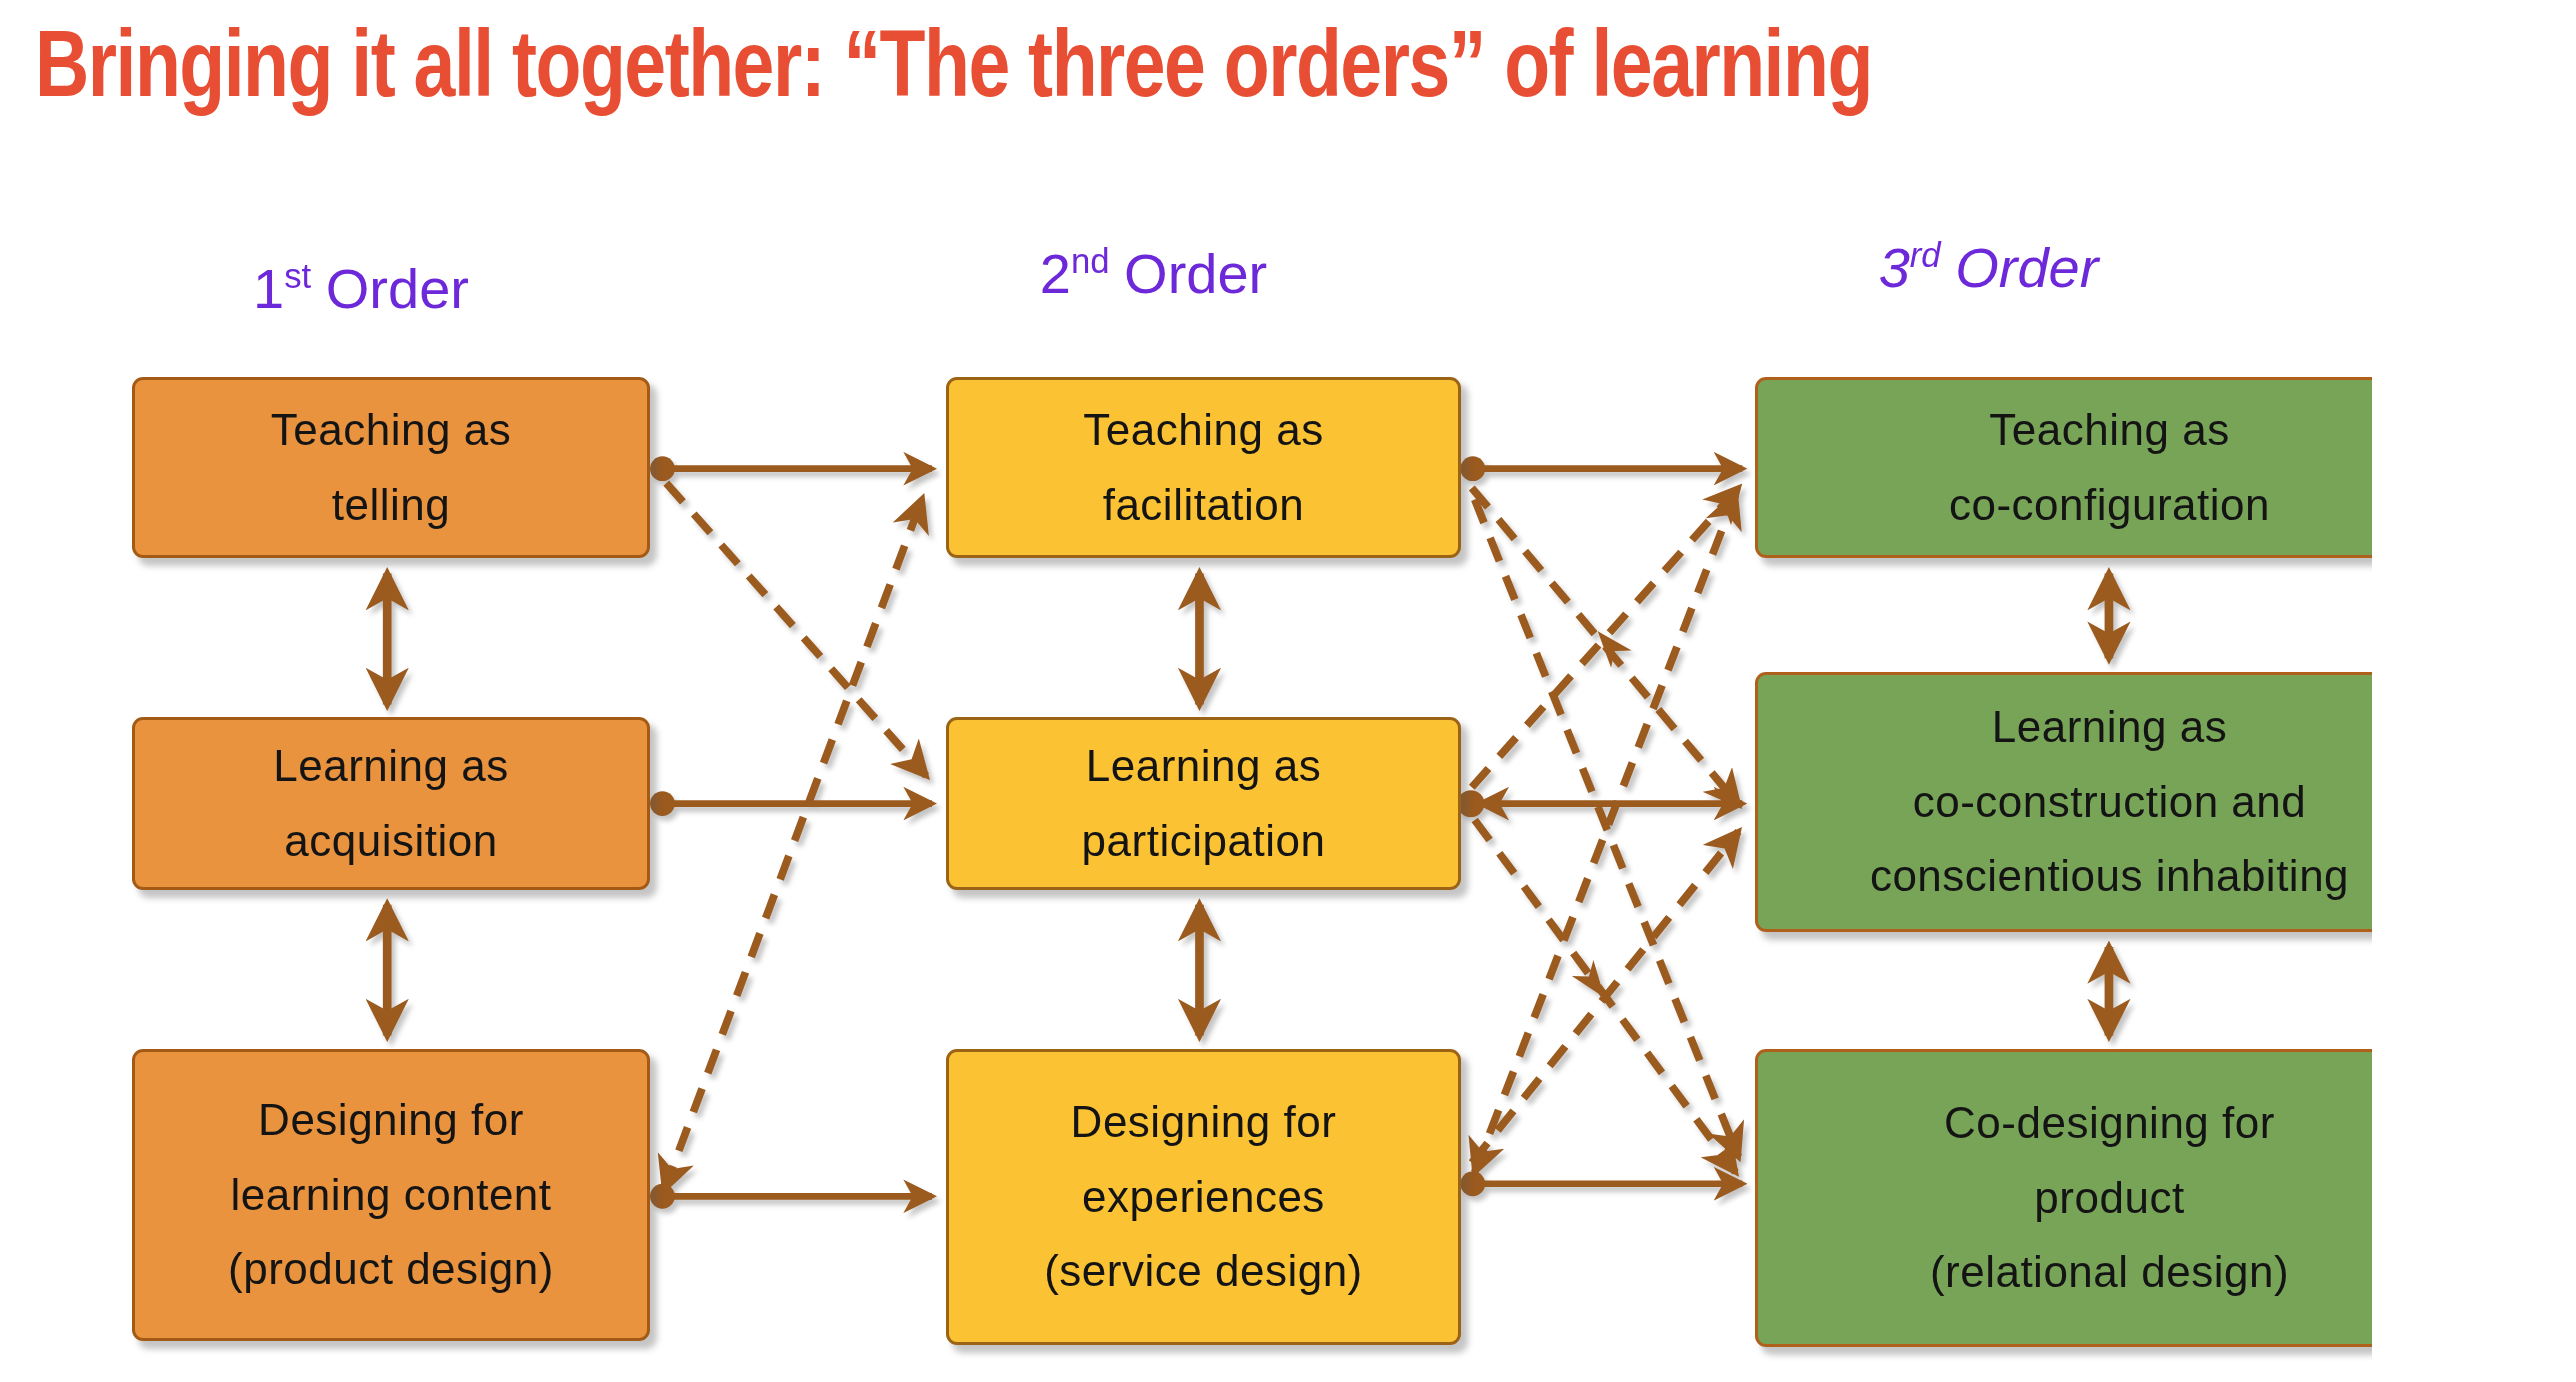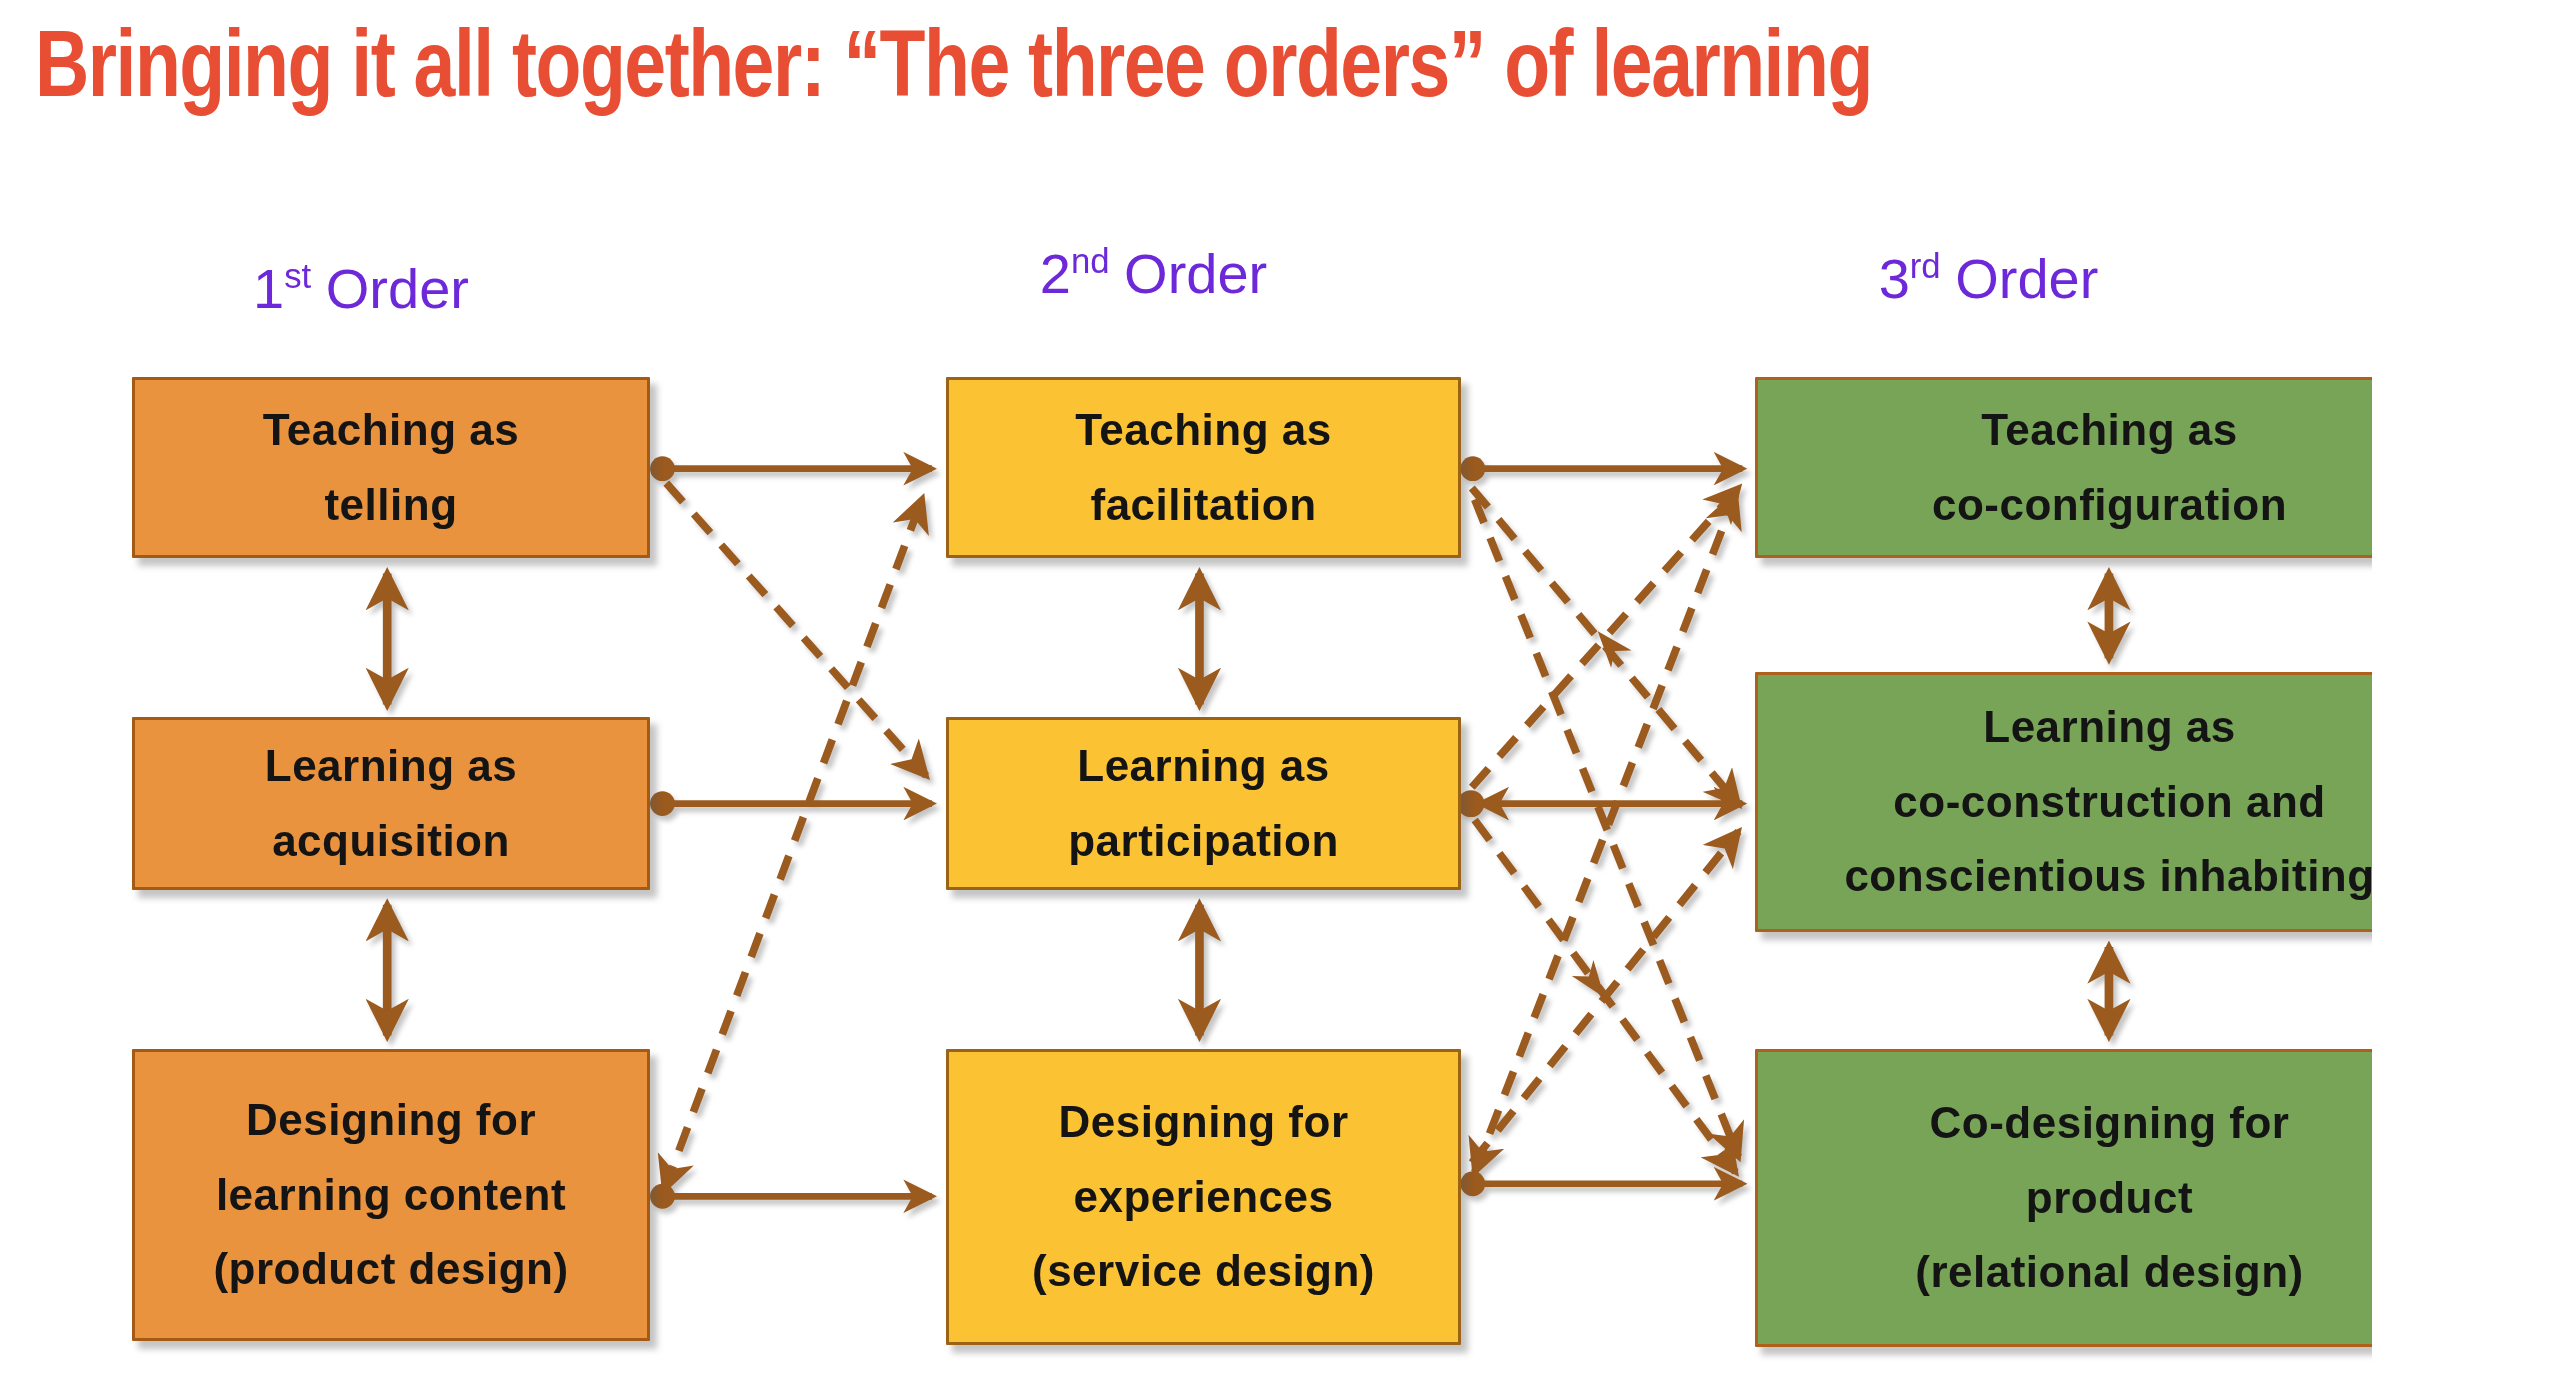--- a/index.html
+++ b/index.html
@@ -22,24 +22,24 @@
     font-size:56px;color:#6d28d9;text-align:center;
     white-space:nowrap;line-height:1.1;
   }
   .col-header sup{font-size:62%;vertical-align:super;line-height:0;}
   .col-header .word{margin-left:0.26em;}
   .node{
     position:absolute;
     display:flex;align-items:center;justify-content:center;
     text-align:center;
     border:3.9px solid #000;
-    border-radius:1px;
+    border-radius:11px;
     box-shadow:6.7px 7.7px 6.7px rgba(90,90,90,0.35);
     box-sizing:border-box;
-    font-size:44px;line-height:1.7;letter-spacing:0.5px;color:#141414;font-weight:bold;
+    font-size:44px;line-height:1.7;letter-spacing:0.5px;color:#141414;
   }
   .node .lbl{white-space:pre-line;width:100%;}
   .orange{background:var(--orange-fill,#e9933e);border-color:var(--orange-border,#a35a14);}
   .yellow{background:var(--yellow-fill,#fbc334);border-color:var(--yellow-border,#9a6315);}
   .green {background:var(--green-fill,#78a457); border-color:var(--green-border,#af611b);}
   svg.connectors{
     position:absolute;left:0;top:0;width:2576px;height:1382px;
     filter:drop-shadow(4.8px 5.8px 2.9px rgba(110,110,110,0.4));
     pointer-events:none;
   }
@@ -55,21 +55,21 @@
 <div class="stage">
 
   <div class="title">Bringing it all together: “The three orders” of learning</div>
 
   <div class="col-header" style="left:102px;top:258px;width:518px;">
     <span>1</span><sup>st</sup><span class="word">Order</span>
   </div>
   <div class="col-header" style="left:896px;top:243px;width:515px;">
     <span>2</span><sup>nd</sup><span class="word">Order</span>
   </div>
-  <div class="col-header" style="left:1635px;top:248px;width:707px;">
+  <div class="col-header" style="left:1635px;top:237px;width:707px;font-style:italic;">
     <span>3</span><sup>rd</sup><span class="word">Order</span>
   </div>
 
   <svg class="connectors" viewBox="0 0 2676 1436">
     <defs>
       <marker id="arr" viewBox="0 0 10 10" refX="8.5" refY="5" markerWidth="5" markerHeight="5" orient="auto-start-reverse" markerUnits="strokeWidth">
         <path class="mk" d="M0,0 L10,5 L0,10 L2.8,5 Z"></path>
       </marker>
       <marker id="dot" viewBox="0 0 10 10" refX="5" refY="5" markerWidth="4" markerHeight="4" orient="auto" markerUnits="strokeWidth">
         <circle class="mk" cx="5" cy="5" r="4.6"></circle>

